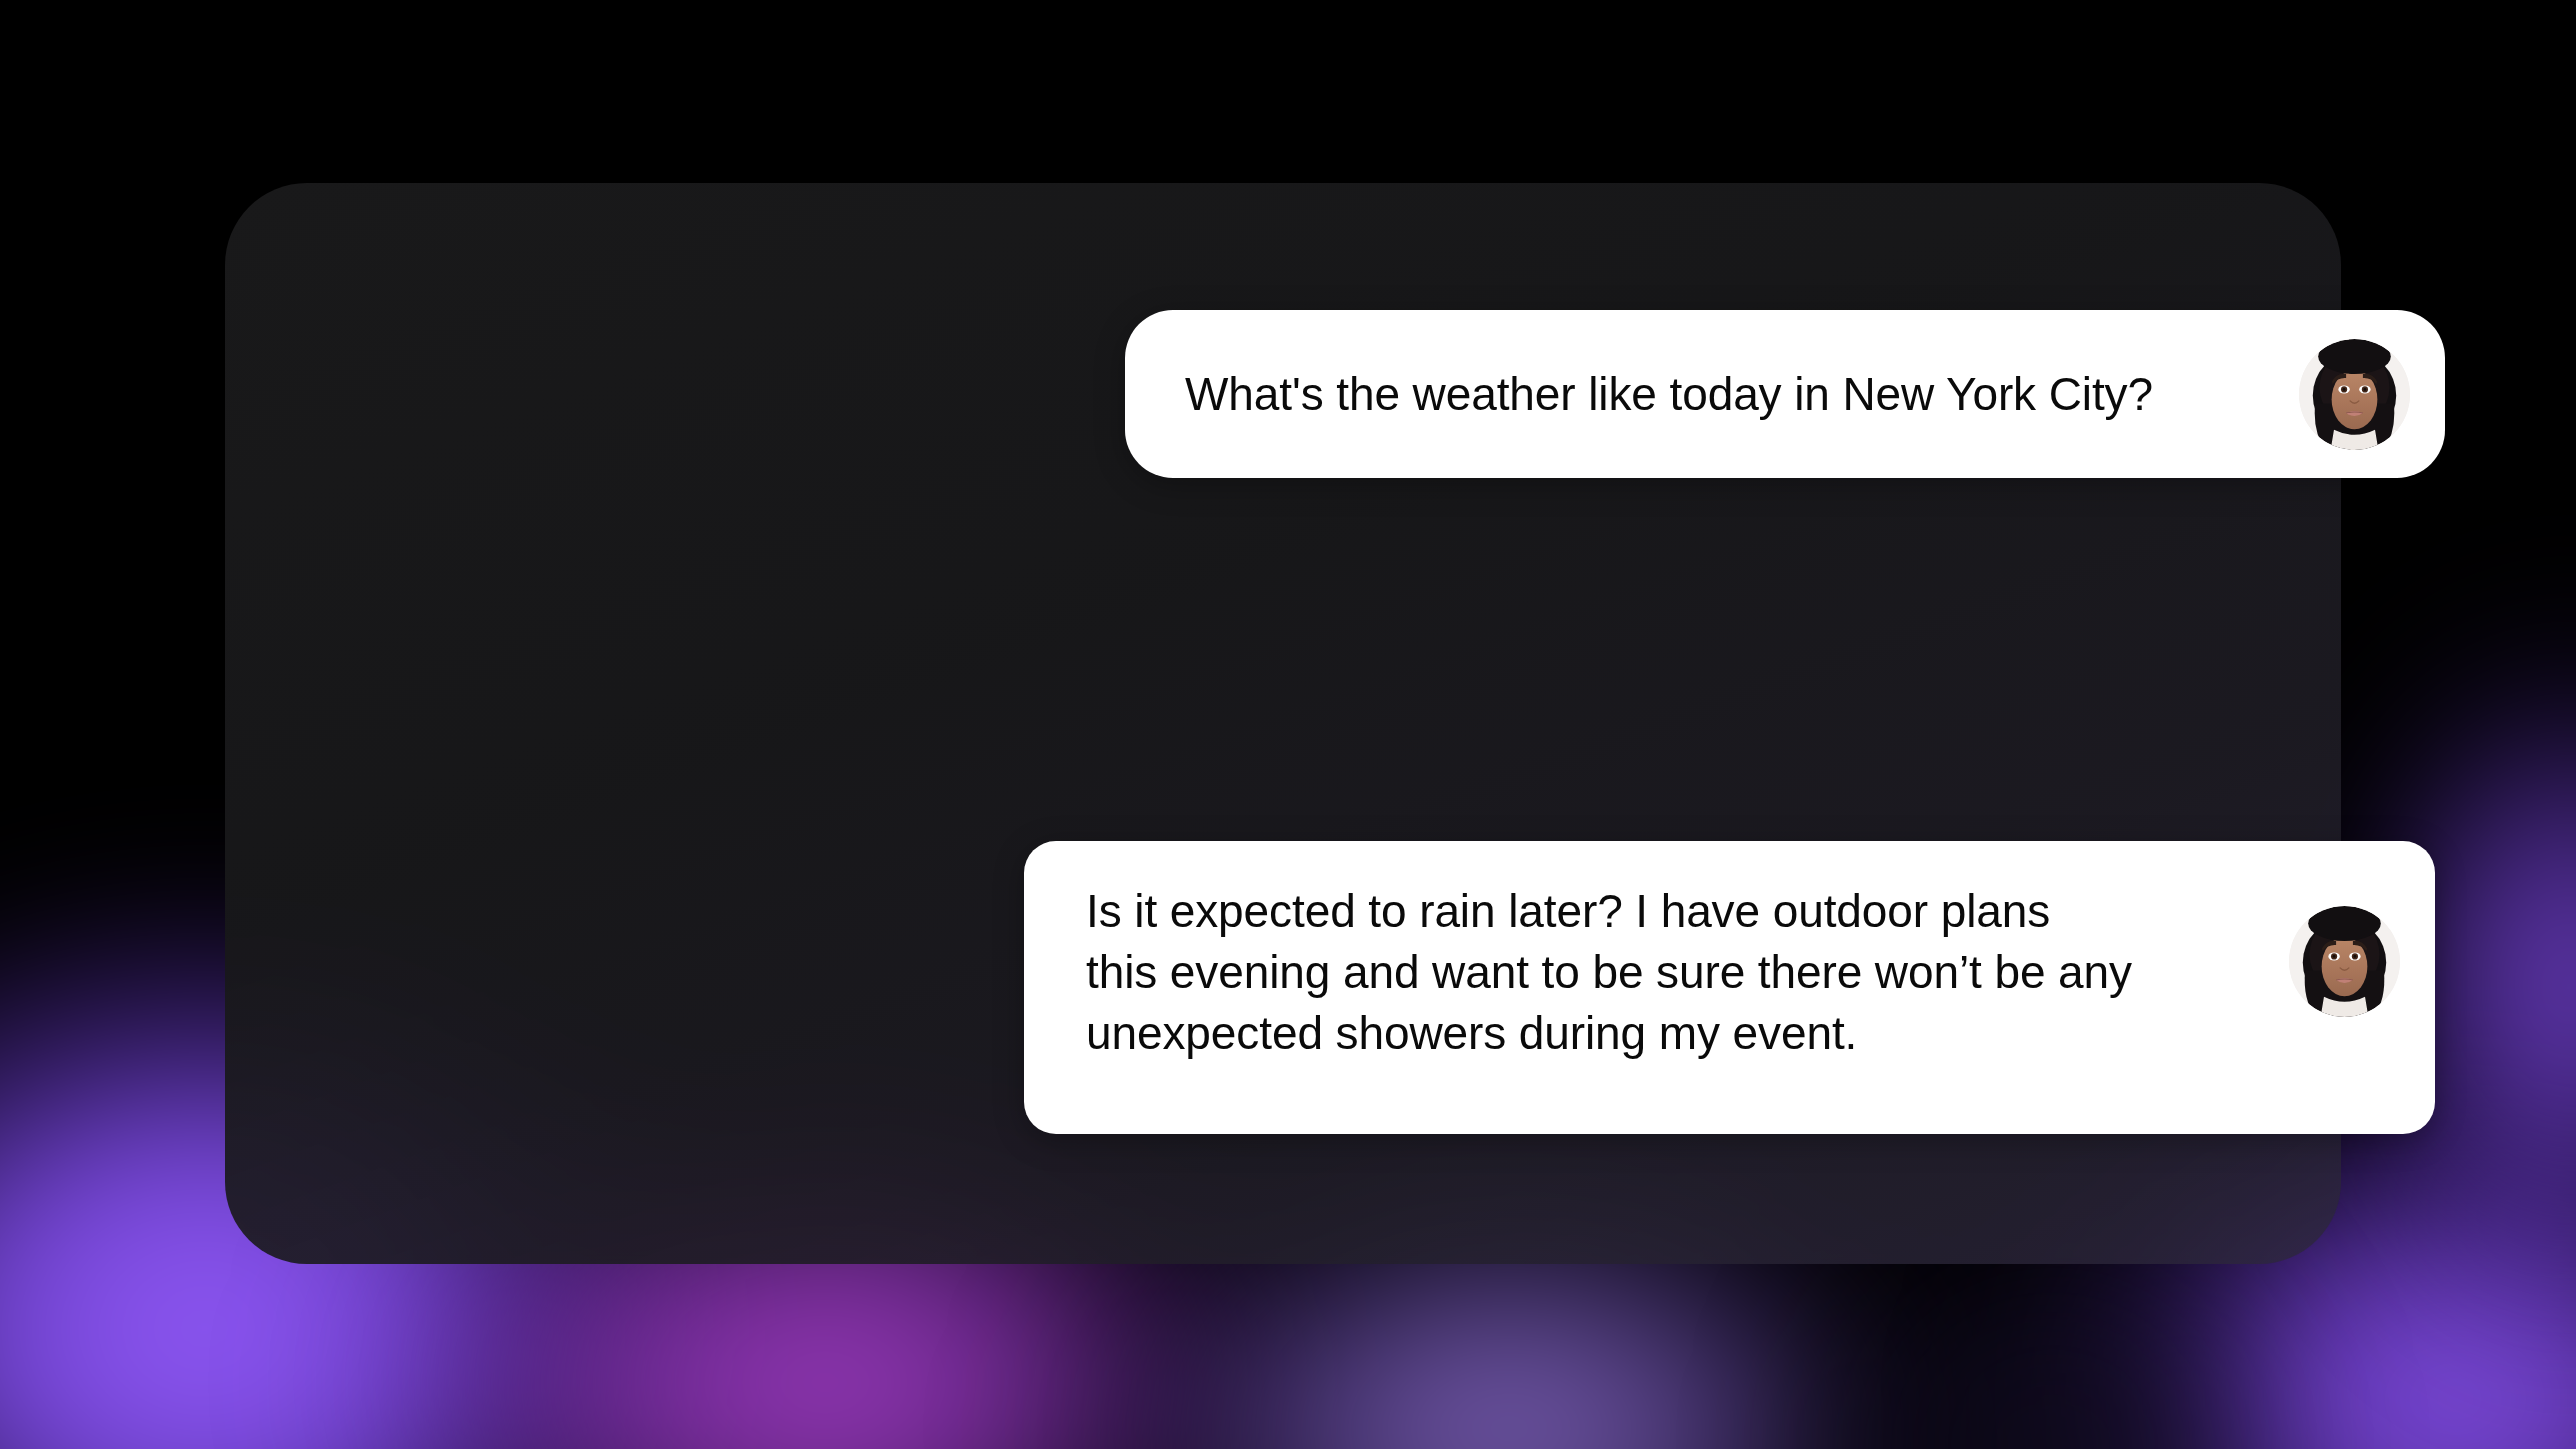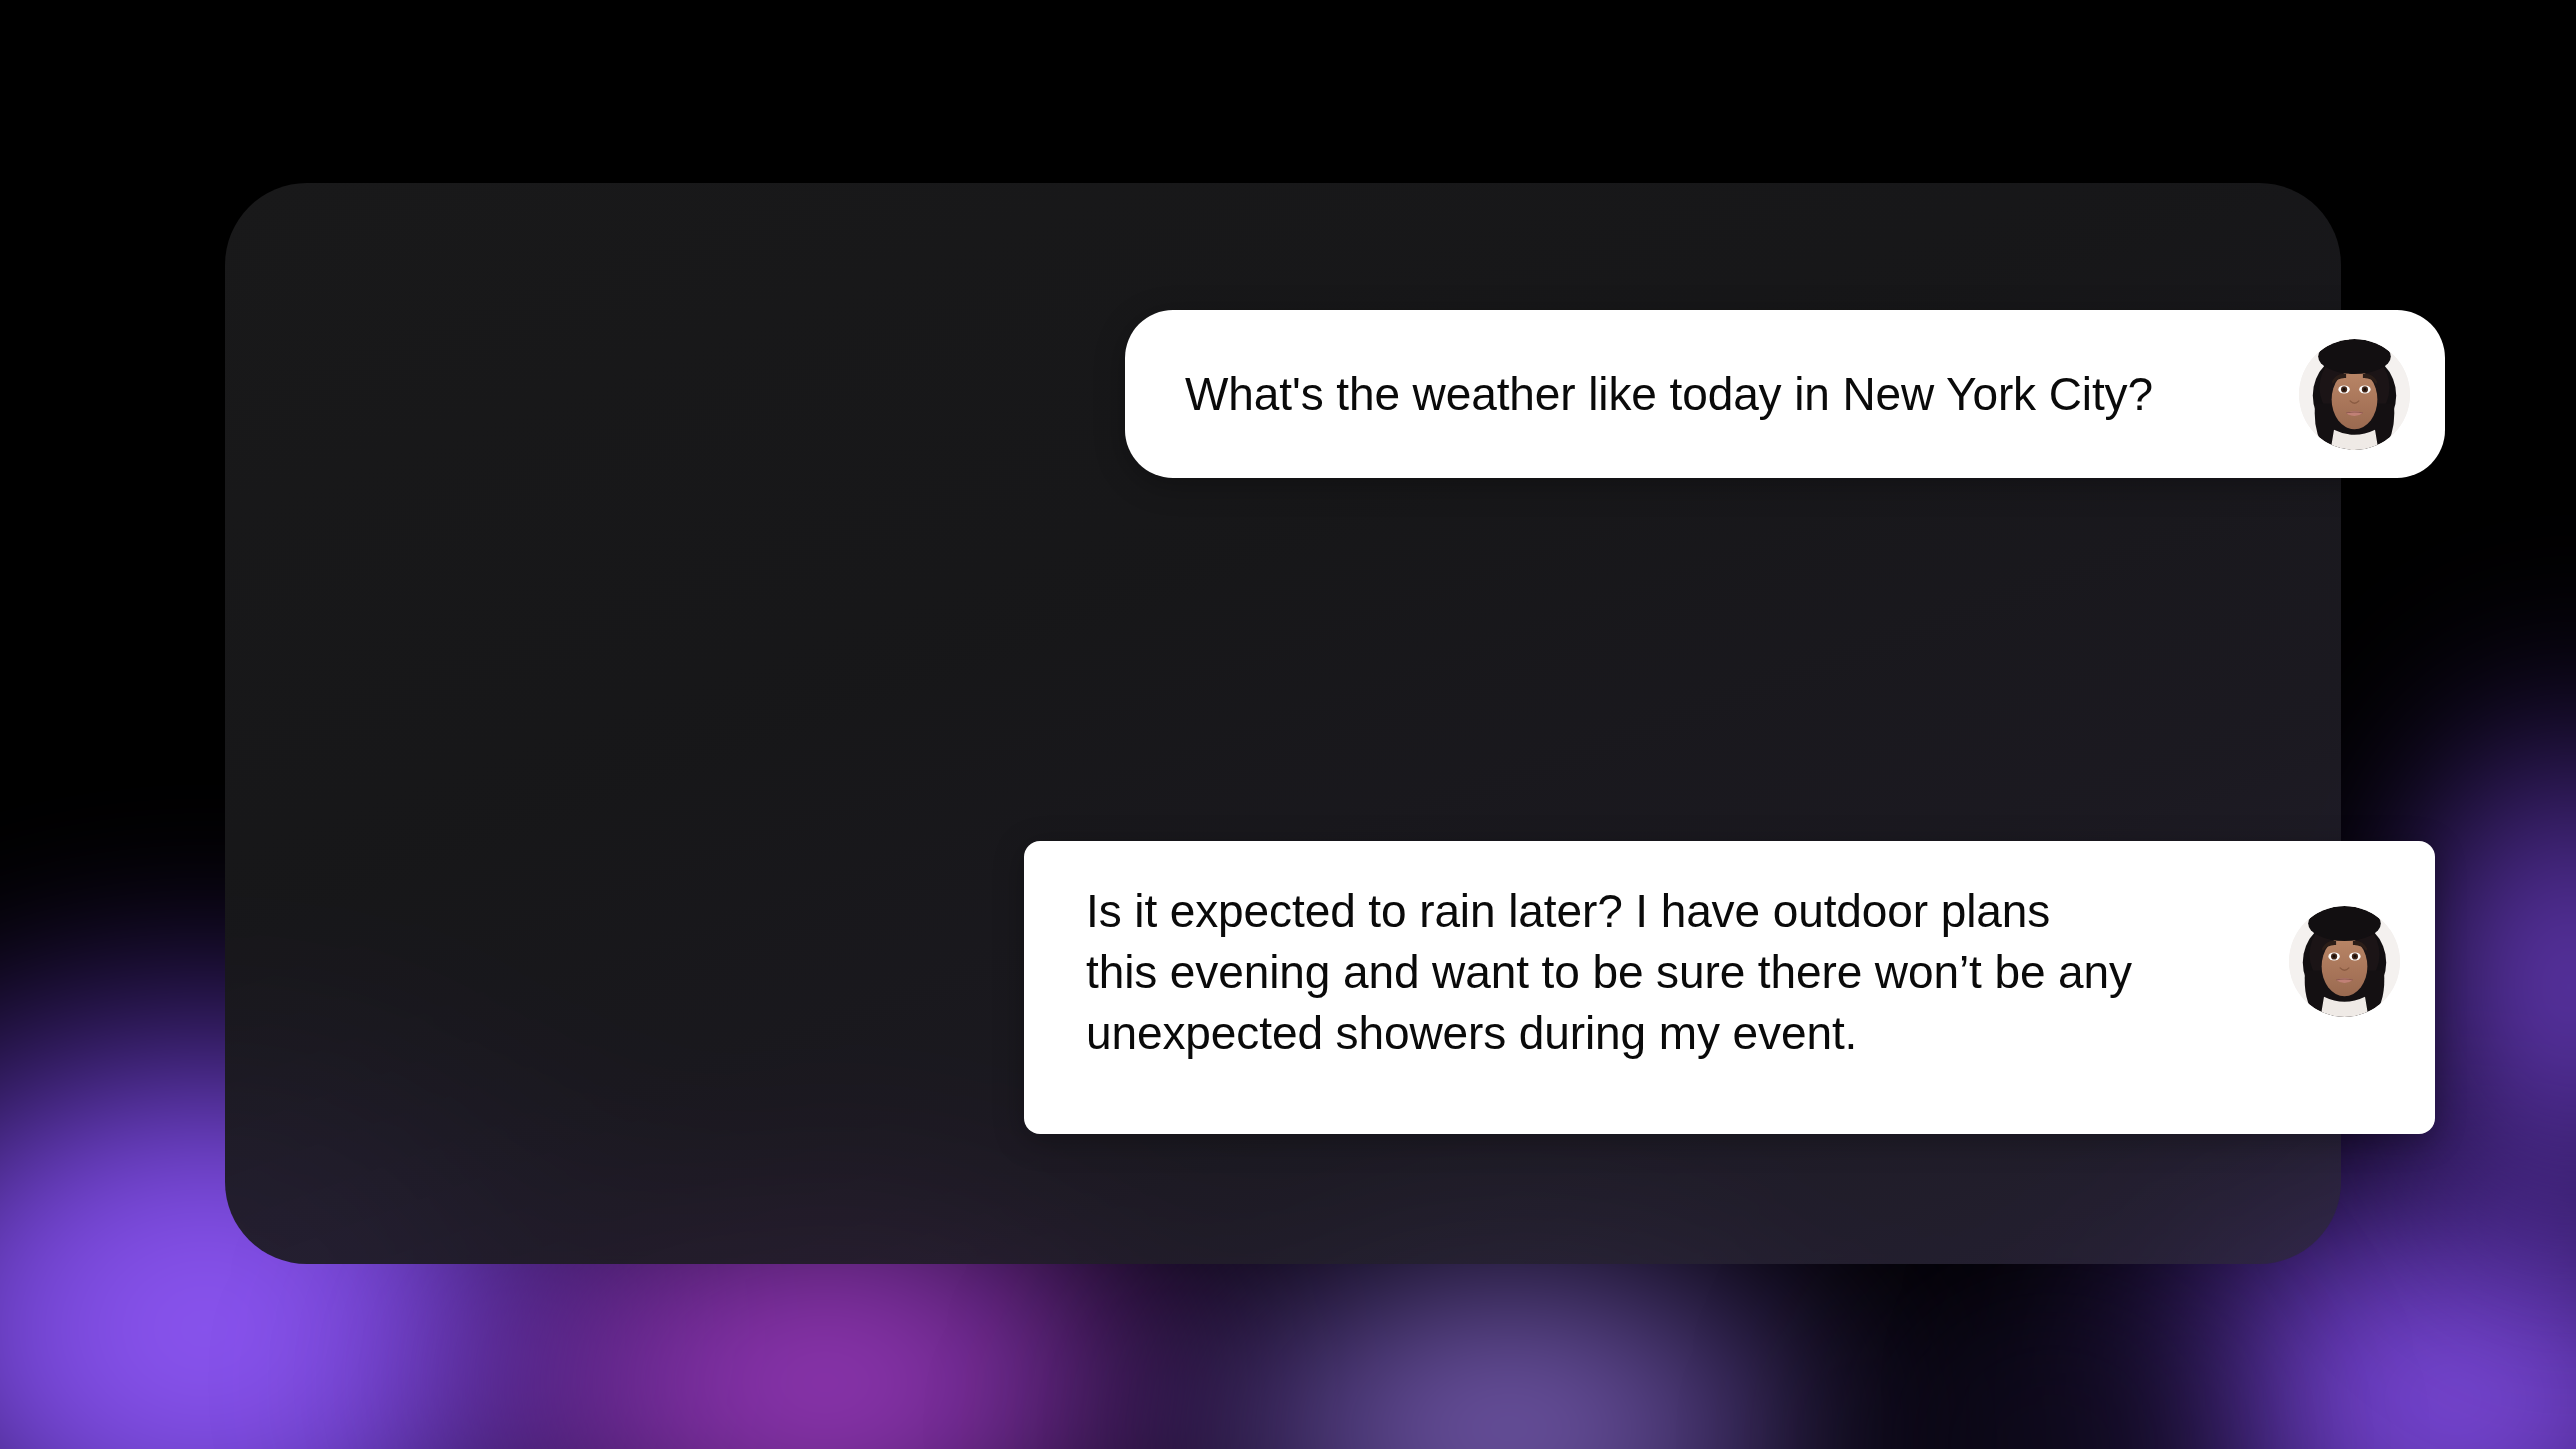--- a/index.html
+++ b/index.html
@@ -116,21 +116,21 @@
   #bubble-assistant-1 {
     left:144px; top:578px;
     width:1118px; height:167px;
     border-radius:48px;
     padding:0 60px 0 32px;
     gap:29.5px;
   }
   #bubble-user-2 {
     left:1024px; top:841px;
     width:1411px; height:293px;
-    border-radius:16px;
+    border-radius:32px;
     padding:0 35px 0 62px;
     gap:23px;
   }
 
   .msg-text {
     color:#0a0a0a;
     font-size:46px;
     line-height:1.0;
     letter-spacing:-0.1px;
     white-space:pre-line;

